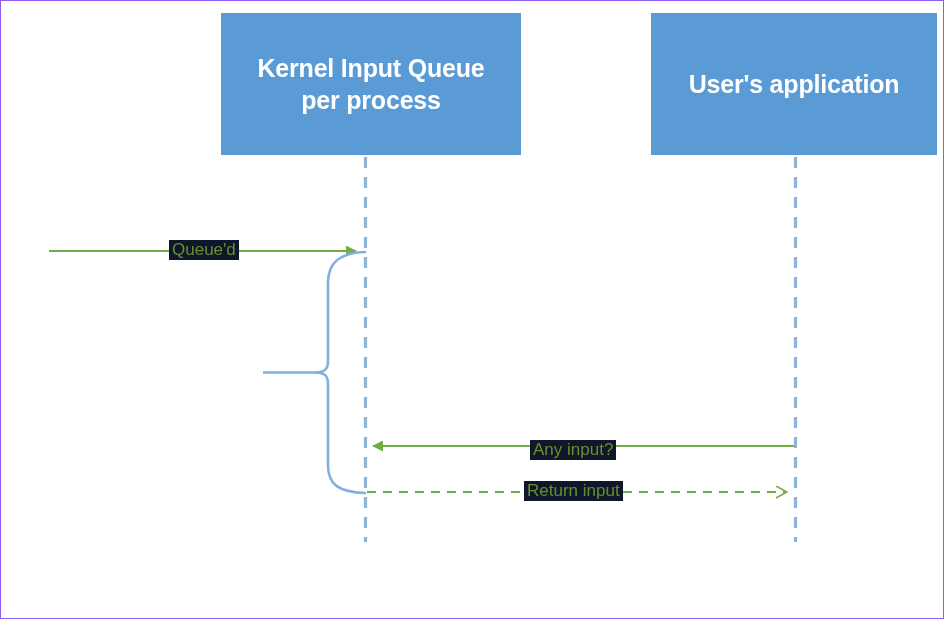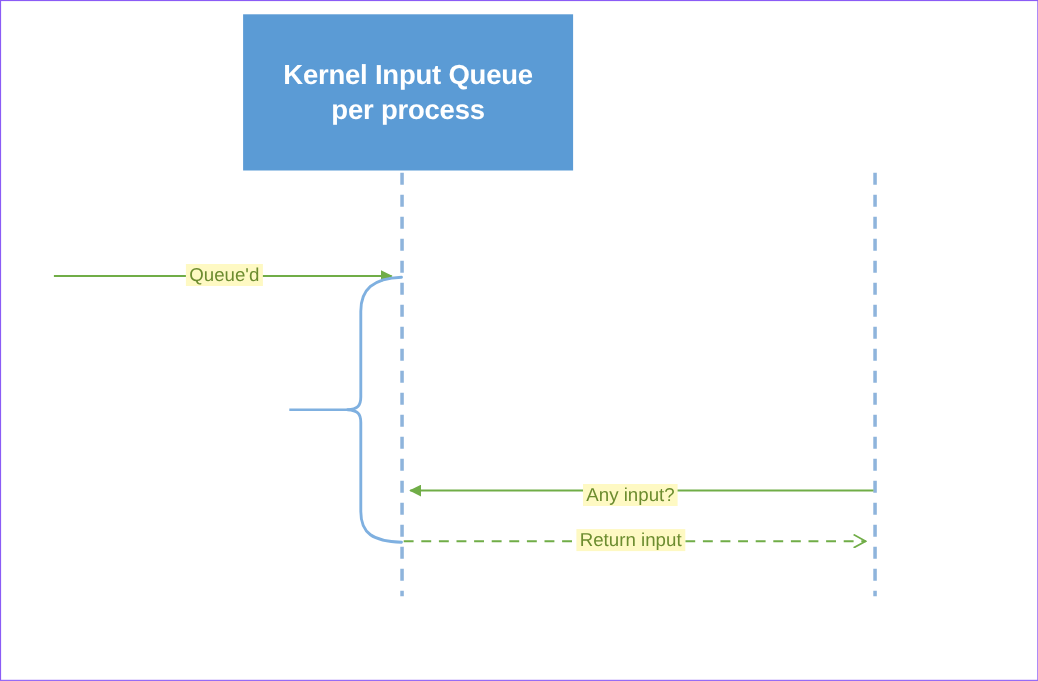--- a/index.html
+++ b/index.html
@@ -54,21 +54,21 @@
     left: 650px;
     top: 12px;
     width: 286px;
     height: 142px;
   }
   .msg-label {
     position: absolute;
     color: #6C8C2F;
     font-size: 17px;
     font-family: "Liberation Sans", sans-serif;
-    background: #fef9c3;
+    background: #0f172a;
     padding: 0 3px;
     white-space: nowrap;
   }
   #label-queued {
     left: 168px;
     top: 239px;
   }
   #label-any-input {
     left: 529px;
     top: 439px;
@@ -91,20 +91,23 @@
 </head>
 <body>
 
 <div id="canvas">
 
   <div class="lane-box" id="lane-kernel">
     <div class="lane-title">Kernel Input Queue
 per process</div>
   </div>
 
+  <div class="lane-box" id="lane-app">
+    <div class="lane-title">User's application</div>
+  </div>
 
   <svg class="diagram-svg" viewBox="0 0 944 619">
     <defs>
       <marker id="arrow-filled-right" markerWidth="11" markerHeight="11" refX="10" refY="5.5" orient="auto" markerUnits="userSpaceOnUse">
         <path d="M0,0 L11,5.5 L0,11 z" fill="#70AD47"></path>
       </marker>
       <marker id="arrow-filled-left" markerWidth="11" markerHeight="11" refX="10" refY="5.5" orient="auto" markerUnits="userSpaceOnUse">
         <path d="M0,0 L11,5.5 L0,11 z" fill="#70AD47"></path>
       </marker>
       <marker id="arrow-open-right" markerWidth="13" markerHeight="13" refX="12" refY="6.5" orient="auto" markerUnits="userSpaceOnUse">

